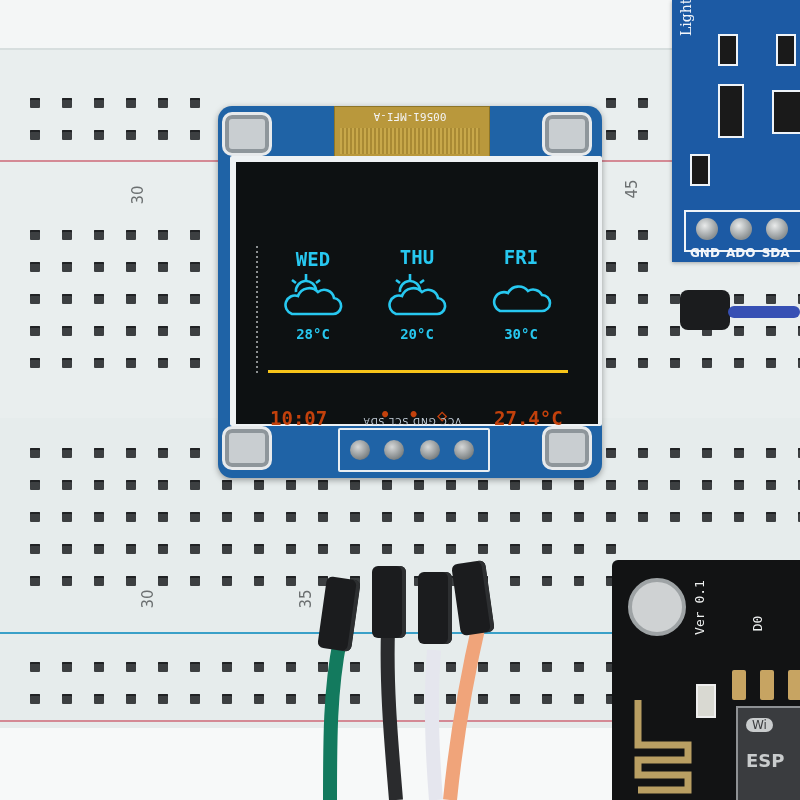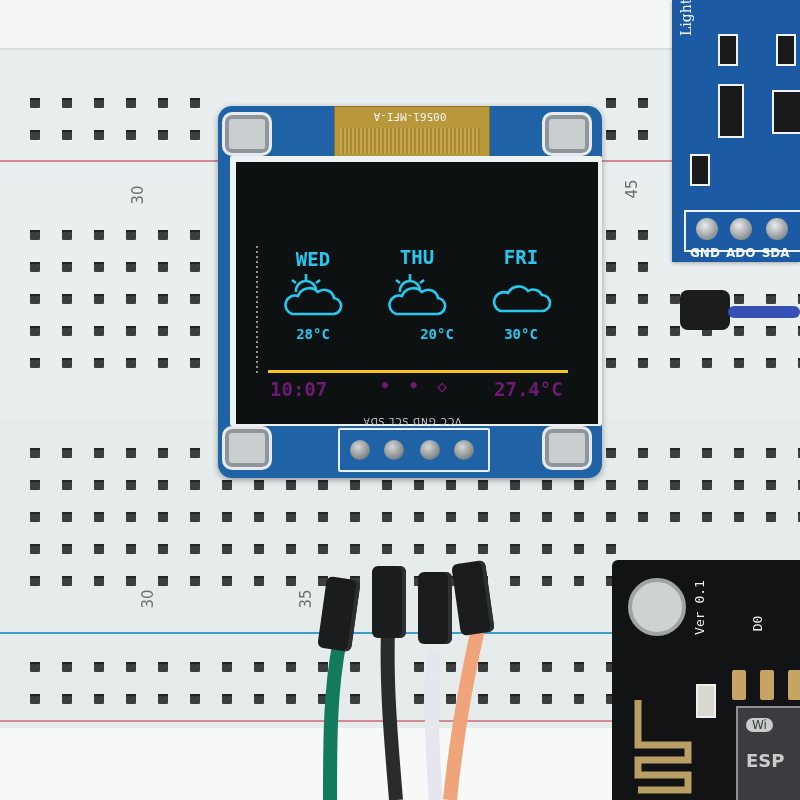--- a/index.html
+++ b/index.html
@@ -15,21 +15,21 @@
   .groove{left:0;width:800px;height:14px;background:#dde4e4;border-top:1px solid #cfd7d7;border-bottom:1px solid #cfd7d7;}
   
   .pcb{left:218px;top:106px;width:384px;height:372px;background:#1f63a6;border-radius:14px;box-shadow:0 2px 6px rgba(0,0,0,.35);}
   .mount{position:absolute;width:44px;height:38px;border-radius:10px;background:#c9ced1;border:3px solid #e7eaec;box-shadow:inset 0 0 0 4px #8e969b;}
   .flex{left:334px;top:106px;width:154px;height:52px;background:#b9983c;border:1px solid #8d7528;}
   .flex-lines{left:340px;top:128px;width:140px;height:26px;background:repeating-linear-gradient(90deg,#c8a84a 0 2px,#a98a34 2px 4px);}
   .flex-label{left:340px;top:110px;width:140px;text-align:center;color:#f2f2f2;font-family:"DejaVu Sans Mono",monospace;font-size:11px;transform:rotate(180deg);}
   .glass{left:230px;top:156px;width:372px;height:270px;background:#eef2f4;border-radius:2px;}
   .screen{left:236px;top:162px;width:362px;height:262px;background:#0d1112;}
   .cyan{color:#27c8f0;font-family:"DejaVu Sans Mono",monospace;font-weight:bold;}
-  .amber{color:#701a75;font-family:"DejaVu Sans Mono",monospace;font-weight:bold;}
+  .amber{color:#c2410c;font-family:"DejaVu Sans Mono",monospace;font-weight:bold;margin-top:29px;}
   .day{position:absolute;font-size:19px;text-align:center;width:90px;}
   .temp{position:absolute;font-size:14px;text-align:center;width:90px;}
   .wicon{position:absolute;width:60px;height:46px;}
   .hline{left:268px;top:370px;width:300px;height:3px;background:#f6c419;}
   .leftbar{left:256px;top:246px;width:2px;height:130px;background:repeating-linear-gradient(180deg,#8c9091 0 2px,transparent 2px 5px);}
   .pin-area{left:338px;top:428px;width:148px;height:40px;border:2px solid #e9eef2;border-radius:2px;}
   .pin{position:absolute;width:20px;height:20px;border-radius:50%;background:radial-gradient(circle at 40% 35%,#d6d8d8,#7d8385 70%,#4b5052);}
   .pinlabels{left:338px;top:416px;width:148px;text-align:center;font-size:9px;color:#c5d0da;letter-spacing:1px;transform:rotate(180deg);}
   
   .sensor{left:672px;top:0;width:128px;height:262px;background:#1c5aa4;box-shadow:0 1px 4px rgba(0,0,0,.3);}
@@ -341,21 +341,21 @@
     <path d="M8 42 H48 A8 8 0 0 0 50 26 A10 10 0 0 0 34 20 A12 12 0 0 0 14 24 A9 9 0 0 0 8 42 Z"></path>
   </g>
 </svg>
 <svg class="wicon" style="left:492px;top:276px;" viewBox="0 0 60 36">
   <g fill="none" stroke="#27c8f0" stroke-width="2.6">
     <path d="M8 30 H50 A8 8 0 0 0 50 14 A10 10 0 0 0 36 10 A12 12 0 0 0 16 12 A9 9 0 0 0 8 30 Z"></path>
   </g>
 </svg>
 
 <div class="temp cyan" style="left:268px;top:326px;">28°C</div>
-<div class="temp cyan" style="left:392px;top:326px;text-align:center;">20°C</div>
+<div class="temp cyan" style="left:372px;top:326px;text-align:center;">20°C</div>
 <div class="temp cyan" style="left:476px;top:326px;">30°C</div>
 
 <div class="abs hline"></div>
 <div class="abs amber" style="left:270px;top:378px;font-size:19px;">10:07</div>
 <div class="abs amber" style="left:380px;top:376px;font-size:17px;letter-spacing:4px;">• • ◇</div>
 <div class="abs amber" style="left:494px;top:378px;font-size:19px;">27.4°C</div>
 
 <div class="abs pinlabels">VCC GND SCL SDA</div>
 <div class="abs pin-area">
   <div class="pin" style="left:10px;top:10px;"></div>

